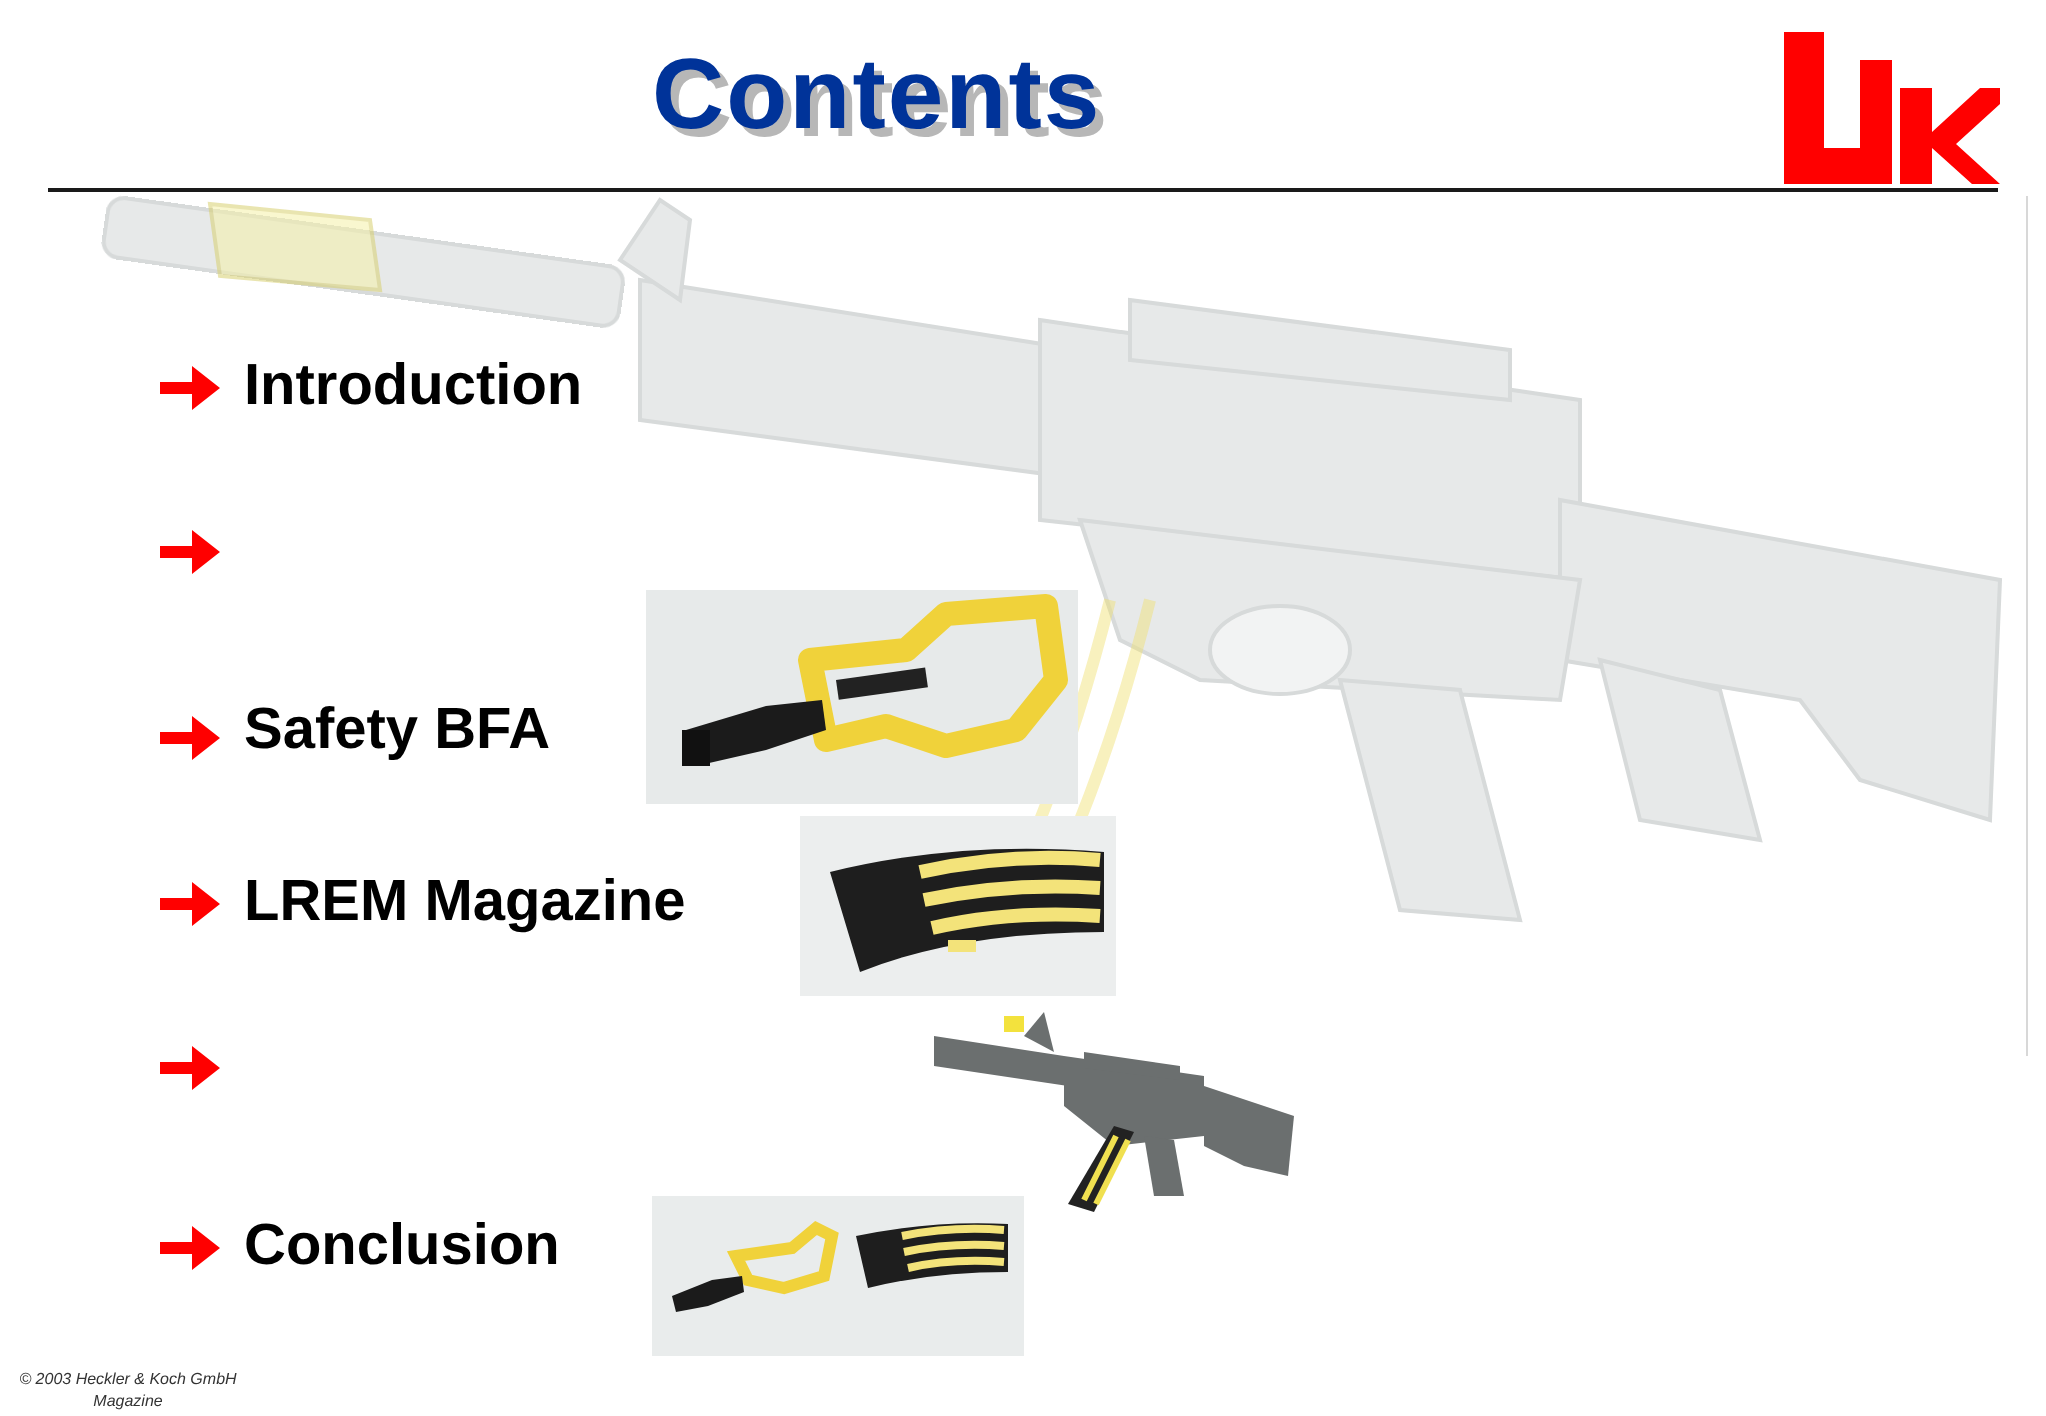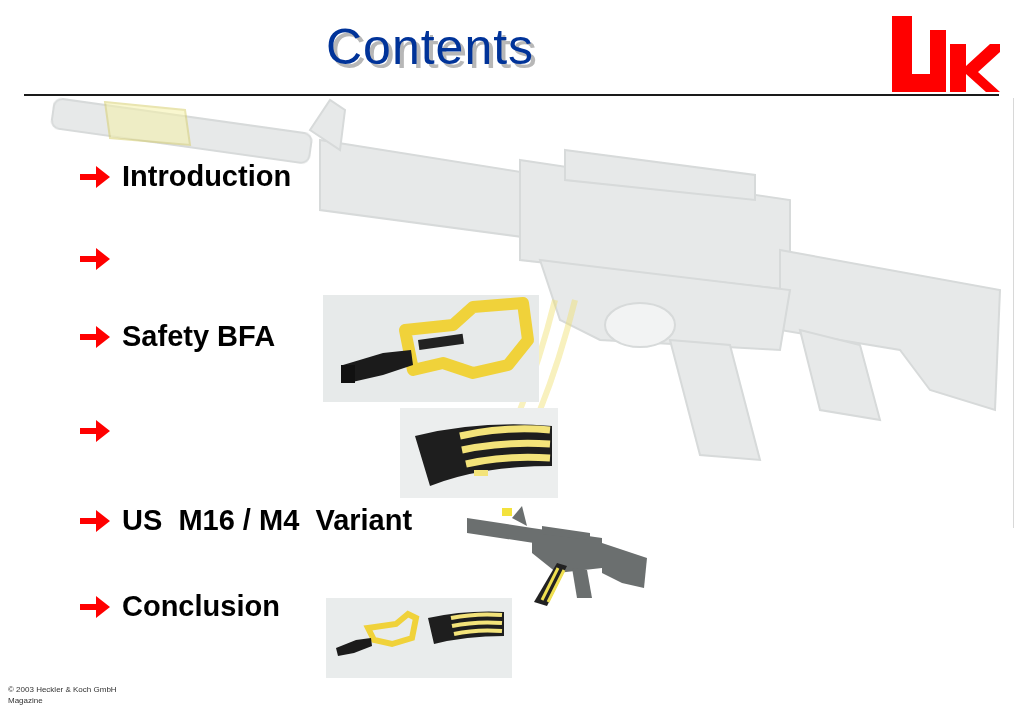--- a/index.html
+++ b/index.html
@@ -1,27 +1,27 @@
 <!DOCTYPE html>
 <html><head>
 <meta charset="utf-8">
 <style>
   html, body { margin:0; padding:0; }
   body { width:1023px; height:708px; background:#ffffff; position:relative; overflow:hidden; font-family:"Liberation Sans", sans-serif; }
   .bg-rifle { position:absolute; left:0; top:90px; width:1023px; height:400px; z-index:0; }
-  .title { position:absolute; left:326px; top:22px; font-family:"Liberation Sans", sans-serif; font-weight:normal; font-size:50px; color:#003399; letter-spacing:1px;
+  .title { position:absolute; left:326px; top:22px; font-family:"Liberation Sans", sans-serif; font-weight:bold; font-size:50px; color:#003399; letter-spacing:1px;
            text-shadow: 4px 4px 0 #b7b7b7; z-index:3; line-height:1; }
   .logo { position:absolute; left:890px; top:16px; width:110px; height:76px; z-index:3; }
   .rule { position:absolute; left:24px; top:94px; width:975px; height:2px; background:#1a1a1a; z-index:3; }
   .menu { position:absolute; left:78px; top:160px; z-index:4; }
-  .item { position:absolute; display:flex; align-items:center; white-space:nowrap; }
+  .item { position:absolute; display:flex; align-items:center; white-space:nowrap;margin-top:17px; }
   .arrow { width:34px; height:26px; display:inline-block; margin-right:10px; }
   .label { font-size:29px; font-weight:bold; color:#000; font-family:"Liberation Sans", sans-serif; letter-spacing:0px; }
   .photo { position:absolute; z-index:2; }
-  .footer { position:absolute; left:8px; top:684px; width:112px; font-size:8px; color:#333; line-height:11px; z-index:3; }
+  .footer { position:absolute; left:8px; top:684px; width:112px; font-size:8px; color:#333; text-align:center; line-height:11px; z-index:3;font-style:italic; }
   .edge-line { position:absolute; left:1013px; top:98px; width:1px; height:430px; background:#d8d8d8; z-index:1; }
 </style>
 </head>
 <body>
 
 <svg class="bg-rifle" viewBox="0 0 1023 400" xmlns="http://www.w3.org/2000/svg">
   <g fill="#e6e8e8" stroke="#d5d8d8" stroke-width="2" opacity="0.95">
 
     <rect x="55" y="8" width="260" height="30" rx="8" transform="rotate(8 55 8)"></rect>
 
@@ -73,36 +73,36 @@
     <svg class="arrow" viewBox="0 0 34 26">
         <path d="M2 10 H18 V2 L32 13 L18 24 V16 H2 Z" fill="#ff0000"></path>
       </svg>
     <span class="label">Introduction</span>
   </div>
   <div class="item" style="left:0;top:86px;">
     <svg class="arrow" viewBox="0 0 34 26">
         <path d="M2 10 H18 V2 L32 13 L18 24 V16 H2 Z" fill="#ff0000"></path>
       </svg>
   </div>
-  <div class="item" style="left:0;top:160px;">
+  <div class="item" style="left:0;top:172px;align-items:flex-end;">
     <svg class="arrow" viewBox="0 0 34 26">
         <path d="M2 10 H18 V2 L32 13 L18 24 V16 H2 Z" fill="#ff0000"></path>
       </svg>
     <span class="label">Safety BFA</span>
   </div>
   <div class="item" style="left:0;top:258px;">
     <svg class="arrow" viewBox="0 0 34 26">
         <path d="M2 10 H18 V2 L32 13 L18 24 V16 H2 Z" fill="#ff0000"></path>
       </svg>
+    <span class="label">LREM Magazine</span>
   </div>
   <div class="item" style="left:0;top:344px;">
     <svg class="arrow" viewBox="0 0 34 26">
         <path d="M2 10 H18 V2 L32 13 L18 24 V16 H2 Z" fill="#ff0000"></path>
       </svg>
-    <span class="label" style="white-space:pre;">US  M16 / M4  Variant</span>
   </div>
   <div class="item" style="left:0;top:430px;justify-content:center;">
     <svg class="arrow" viewBox="0 0 34 26">
         <path d="M2 10 H18 V2 L32 13 L18 24 V16 H2 Z" fill="#ff0000"></path>
       </svg>
     <span class="label">Conclusion</span>
   </div>
 </div>
 
 <svg class="photo" style="left:323px;top:295px;width:216px;height:107px;" viewBox="0 0 216 107" xmlns="http://www.w3.org/2000/svg">

